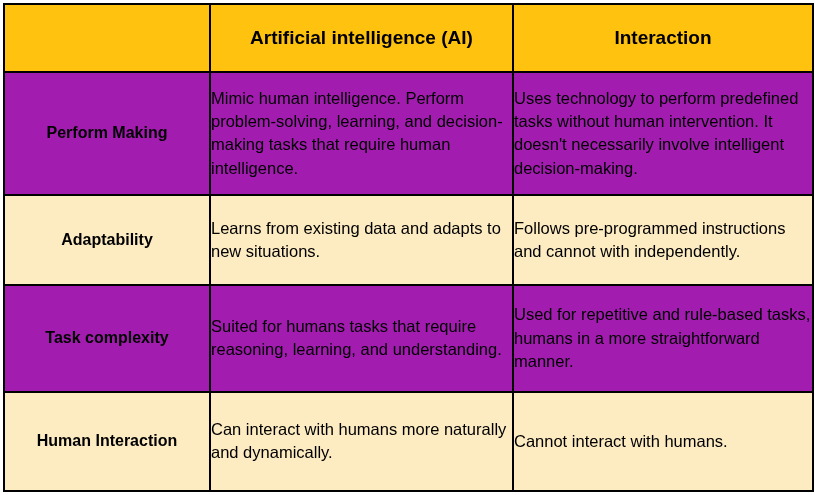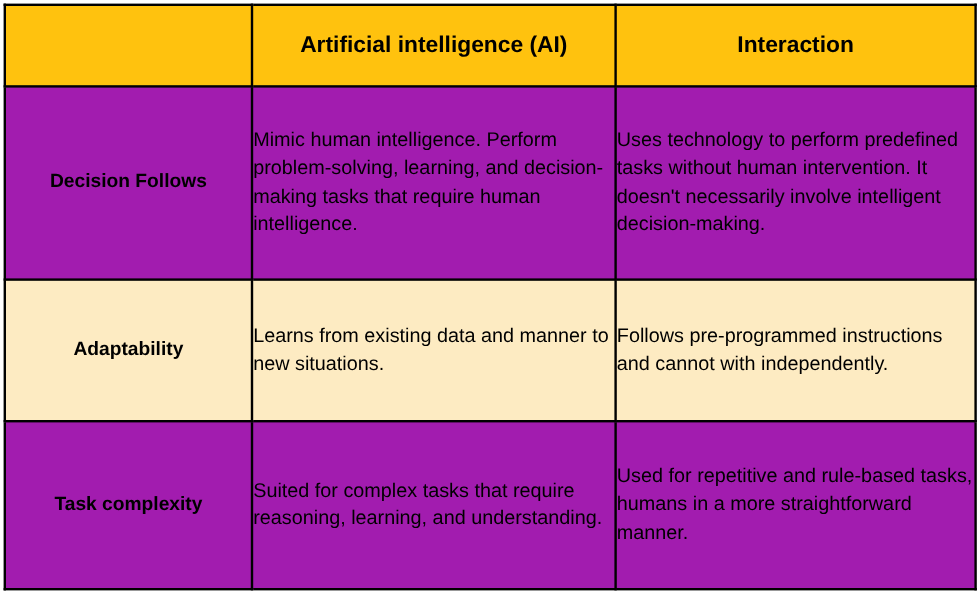--- a/index.html
+++ b/index.html
@@ -94,29 +94,34 @@
     </colgroup>
     <thead>
       <tr class="hdr-row">
         <th class="corner"></th>
         <th>Artificial intelligence (AI)</th>
         <th>Interaction</th>
       </tr>
     </thead>
     <tbody>
       <tr class="plain r-decision">
-        <td class="rowlabel">Decision Follows</td>
+        <td class="rowlabel">Perform Making</td>
         <td class="cell">Mimic human intelligence. Perform problem-solving, learning, and decision-making tasks that require human intelligence.</td>
         <td class="cell">Uses technology to perform predefined tasks without human intervention. It doesn't necessarily involve intelligent decision-making.</td>
       </tr>
       <tr class="alt r-adapt">
         <td class="rowlabel">Adaptability</td>
-        <td class="cell">Learns from existing data and manner to new situations.</td>
+        <td class="cell">Learns from existing data and adapts to new situations.</td>
         <td class="cell">Follows pre-programmed instructions and cannot with independently.</td>
       </tr>
       <tr class="plain r-task">
         <td class="rowlabel">Task complexity</td>
-        <td class="cell">Suited for complex tasks that require reasoning, learning, and understanding.</td>
+        <td class="cell">Suited for humans tasks that require reasoning, learning, and understanding.</td>
         <td class="cell">Used for repetitive and rule-based tasks, humans in a more straightforward manner.</td>
+      </tr>
+      <tr class="alt r-human">
+        <td class="rowlabel">Human Interaction</td>
+        <td class="cell">Can interact with humans more naturally and dynamically.</td>
+        <td class="cell">Cannot interact with humans.</td>
       </tr>
     </tbody>
   </table>
 </div>
 
 </body></html>

